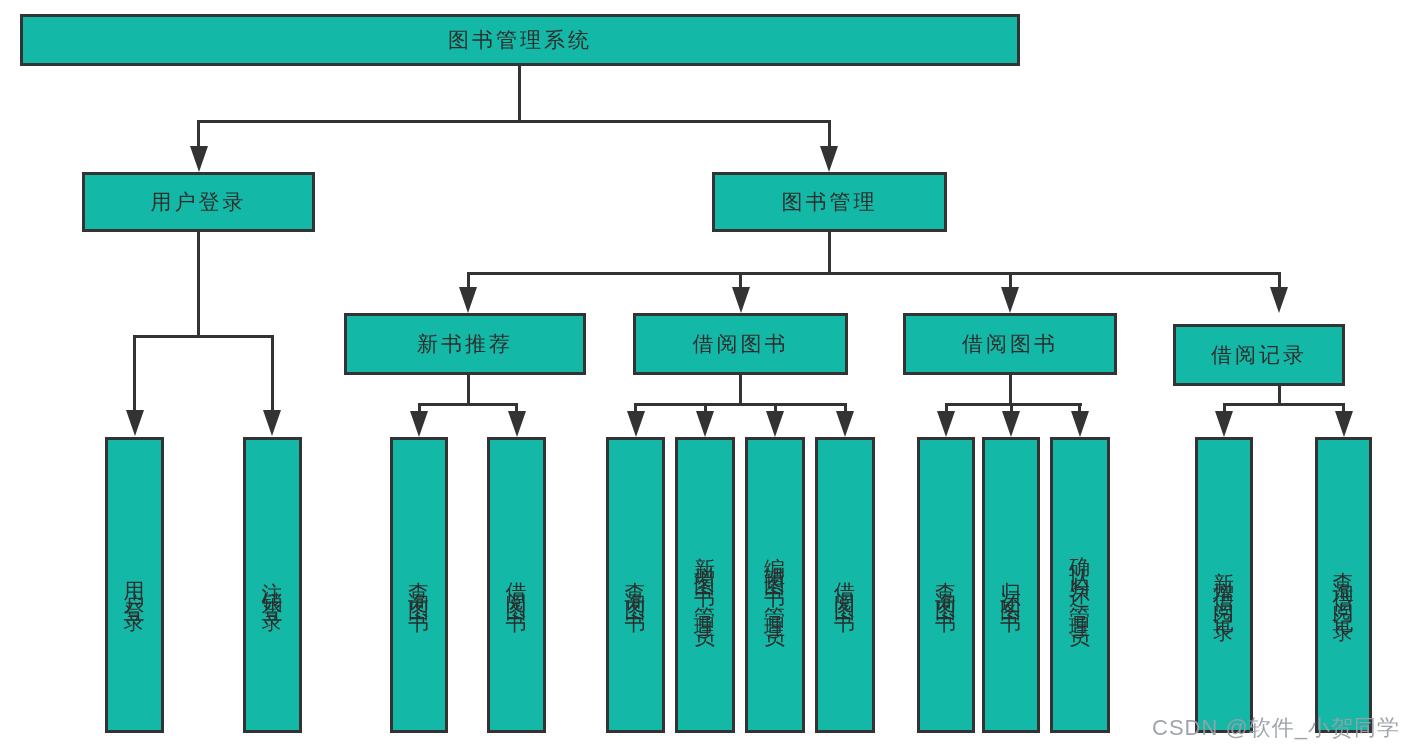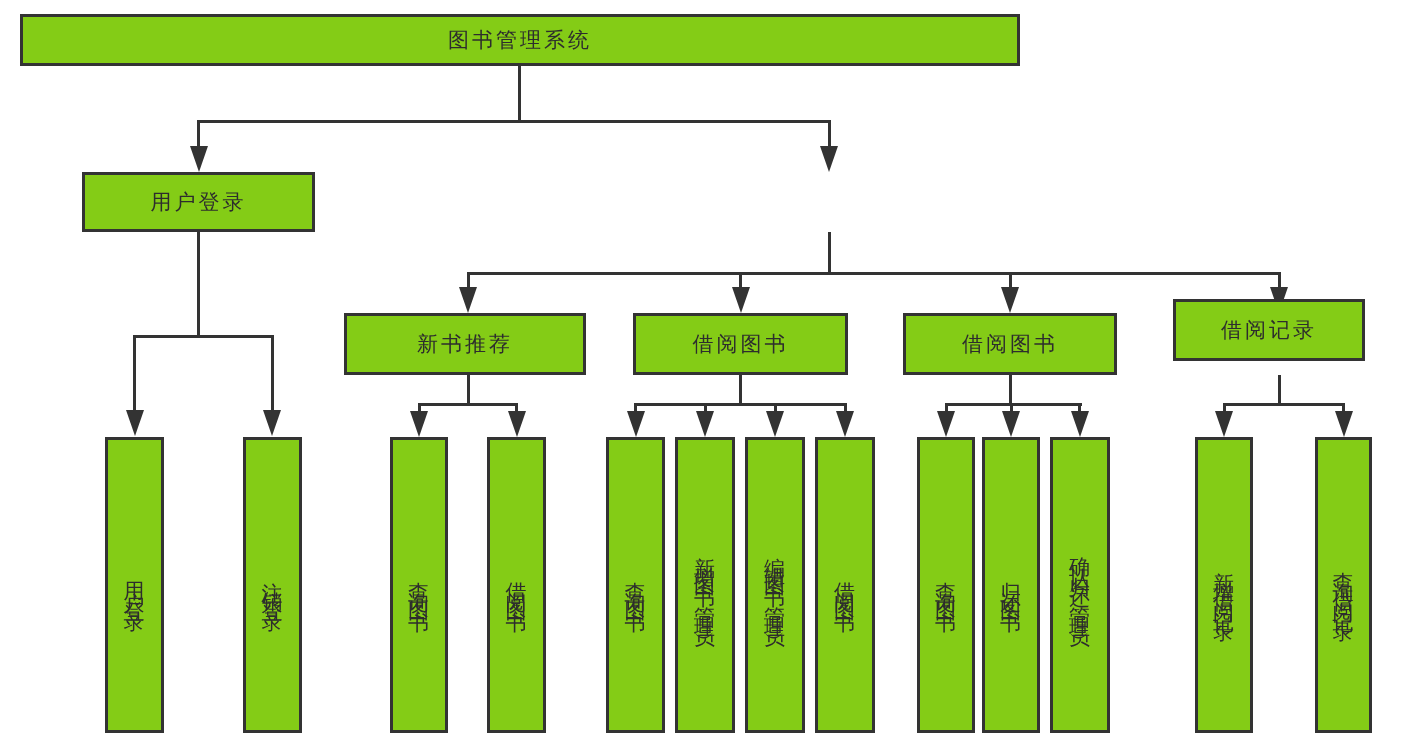--- a/index.html
+++ b/index.html
@@ -13,21 +13,21 @@
     width: 1405px;
     height: 747px;
     background: #ffffff;
     overflow: hidden;
     color: #2d2d2d;
   }
   .box {
     position: absolute;
     box-sizing: border-box;
     border: 3px solid #333333;
-    background: #84cc16;
+    background: #14b8a6;
     display: flex;
     align-items: center;
     justify-content: center;
     font-size: 21px;
     color: #2d2d2d;
     z-index: 2;
   }
   .box.h span {
     letter-spacing: 3px;
     white-space: nowrap;
@@ -136,34 +136,37 @@
   <div class="arr" style="left:1335px;top:411px"></div>
 
   <div class="box h" style="left:20px;top:14px;width:1000px;height:52px">
     <span>图书管理系统</span>
   </div>
 
   <div class="box h" style="left:82px;top:172px;width:233px;height:60px">
     <span>用户登录</span>
   </div>
 
+  <div class="box h" style="left:712px;top:172px;width:235px;height:60px">
+    <span>图书管理</span>
+  </div>
 
   <div class="box h" style="left:344px;top:313px;width:242px;height:62px">
     <span>新书推荐</span>
   </div>
 
   <div class="box h" style="left:633px;top:313px;width:215px;height:62px">
     <span>借阅图书</span>
   </div>
 
   <div class="box h" style="left:903px;top:313px;width:214px;height:62px">
     <span>借阅图书</span>
   </div>
 
-  <div class="box h" style="left:1173px;top:299px;width:192px;height:62px">
+  <div class="box h" style="left:1173px;top:324px;width:172px;height:62px">
     <span>借阅记录</span>
   </div>
 
   <div class="box v" style="left:105px;top:437px;width:59px;height:296px">
     <span>用户登录</span>
   </div>
   <div class="box v" style="left:243px;top:437px;width:59px;height:296px">
     <span>注销登录</span>
   </div>
 
@@ -197,14 +200,15 @@
     <span>确认归还（管理员）</span>
   </div>
 
   <div class="box v" style="left:1195px;top:437px;width:58px;height:296px">
     <span>新增借阅记录</span>
   </div>
   <div class="box v" style="left:1315px;top:437px;width:57px;height:296px">
     <span>查询借阅记录</span>
   </div>
 
+  <div class="watermark">CSDN @软件_小贺同学</div>
 
 </div>
 
 </body></html>

